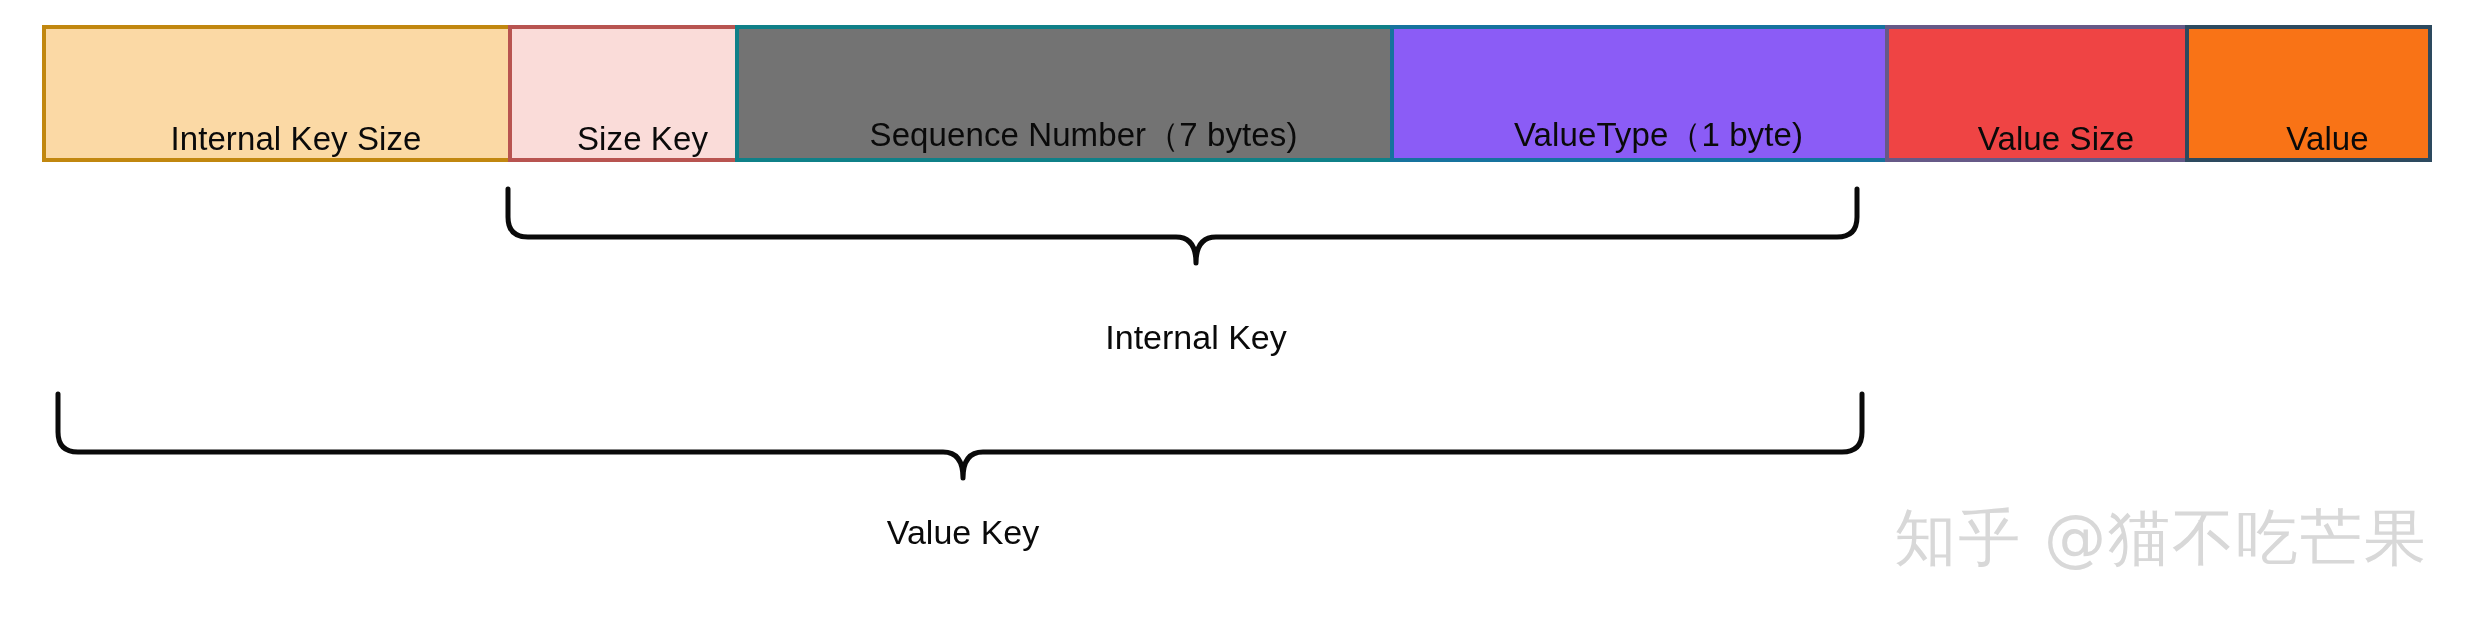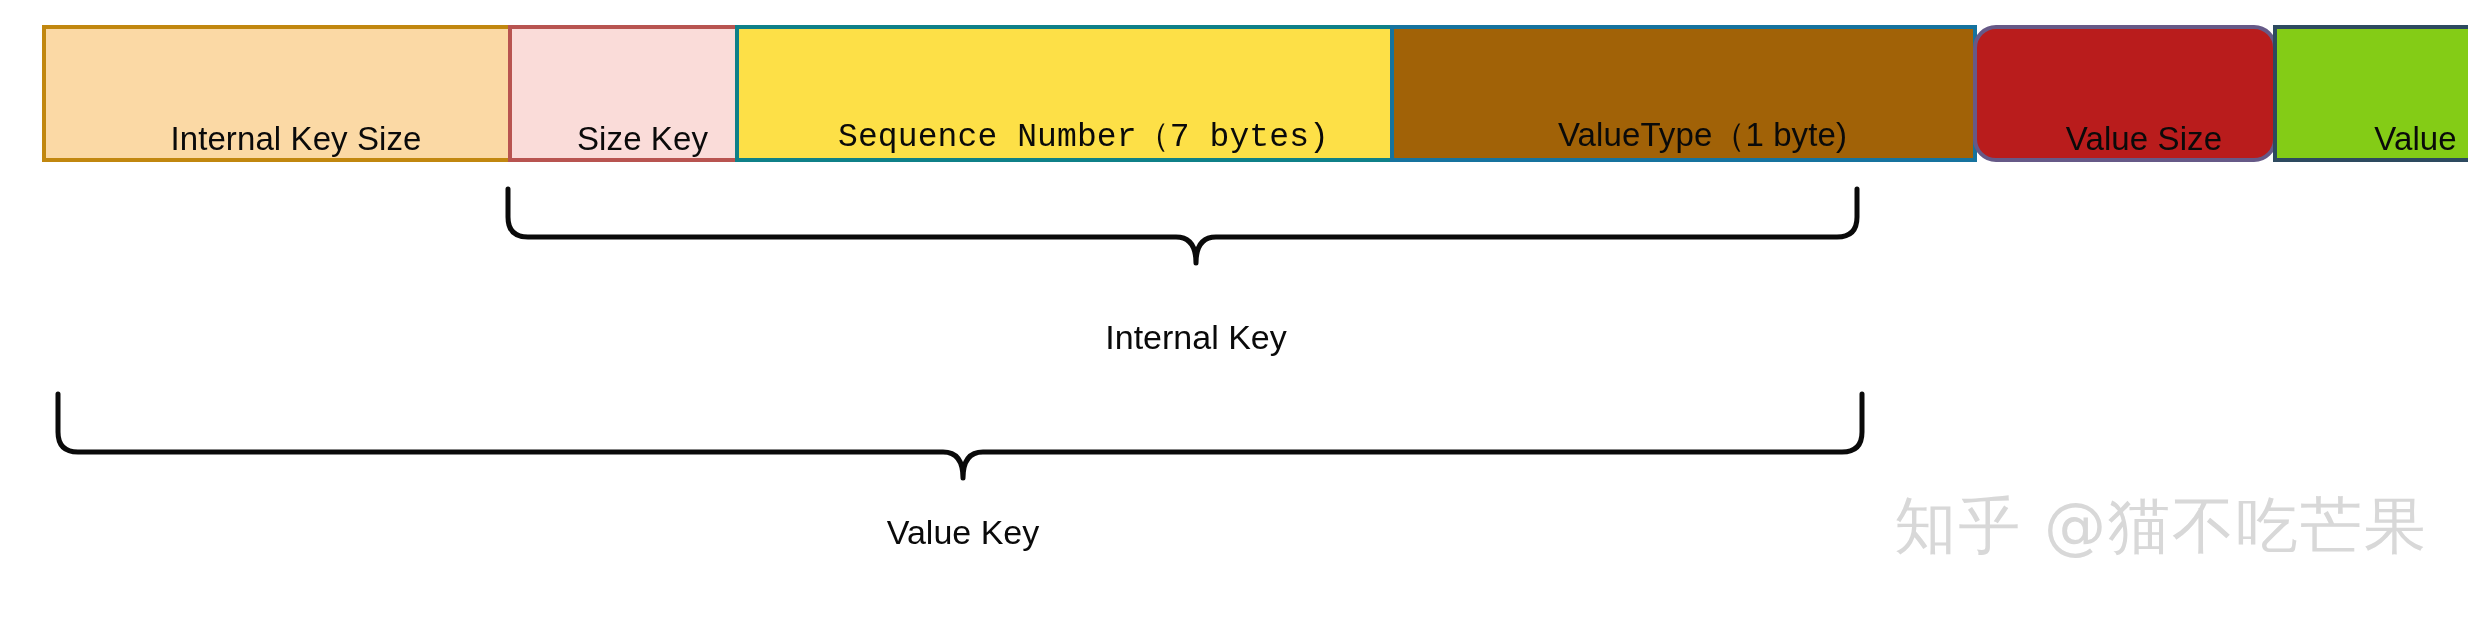--- a/index.html
+++ b/index.html
@@ -61,51 +61,51 @@
     font-size: 34px;
     color: #0a0a0a;
     white-space: nowrap;
     transform: translateX(-50%);
   }
 
   
   .watermark {
     position: absolute;
     right: 40px;
-    top: 484px;
+    top: 496px;
     font-size: 62px;
     font-family: "DejaVu Sans", "Liberation Sans", sans-serif;
     color: #d8d8d8;
     white-space: nowrap;
     letter-spacing: 2px;
     user-select: none;
   }
 </style>
 </head>
 <body>
 
 <div id="canvas">
 
   <div class="seg-row">
     <div class="seg" style="width: 470px; background: rgb(251, 217, 165); border-color: rgb(193, 135, 15);">
       <span>Internal Key Size</span>
     </div>
     <div class="seg" style="width: 231px; background: rgb(250, 220, 217); border-color: rgb(184, 84, 80);">
       <span>Size Key</span>
     </div>
-    <div class="seg" style="width: 659px; background: #fde047; border-color: rgb(15, 128, 136); font-family: Liberation Mono, monospace;">
+    <div class="seg" style="width: 659px; background: #737373; border-color: rgb(15, 128, 136);">
       <span>Sequence Number（7 bytes)</span>
     </div>
-    <div class="seg" style="width: 587px; background: #a16207; border-color: rgb(22, 115, 158);">
+    <div class="seg" style="width: 499px; background: #8b5cf6; border-color: rgb(22, 115, 158);">
       <span>ValueType（1 byte)</span>
     </div>
-    <div class="seg" style="width: 304px; background: #b91c1c; border-color: rgb(102, 89, 135); border-radius: 23px;">
+    <div class="seg" style="width: 304px; background: #ef4444; border-color: rgb(102, 89, 135);">
       <span>Value Size</span>
     </div>
-    <div class="seg" style="width: 247px; background: #84cc16; border-color: rgb(45, 74, 95);">
+    <div class="seg" style="width: 247px; background: #f97316; border-color: rgb(45, 74, 95);">
       <span>Value</span>
     </div>
   </div>
 
   <svg class="brace-svg" id="brace-0" style="left:0px; top:185px; width:2468px; height:80px;" viewBox="0 0 2468 80" preserveAspectRatio="none">
     <path class="brace-path" d="M 508 4 L 508 32 Q 508 52 528 52 L 1176 52 Q 1196 52 1196 78 Q 1196 52 1216 52 L 1837 52 Q 1857 52 1857 32 L 1857 4"></path>
   </svg>
   <div class="brace-label" id="brace-label-0" style="left: 1196px; top: 318px;">
     <span>Internal Key</span>
   </div>

